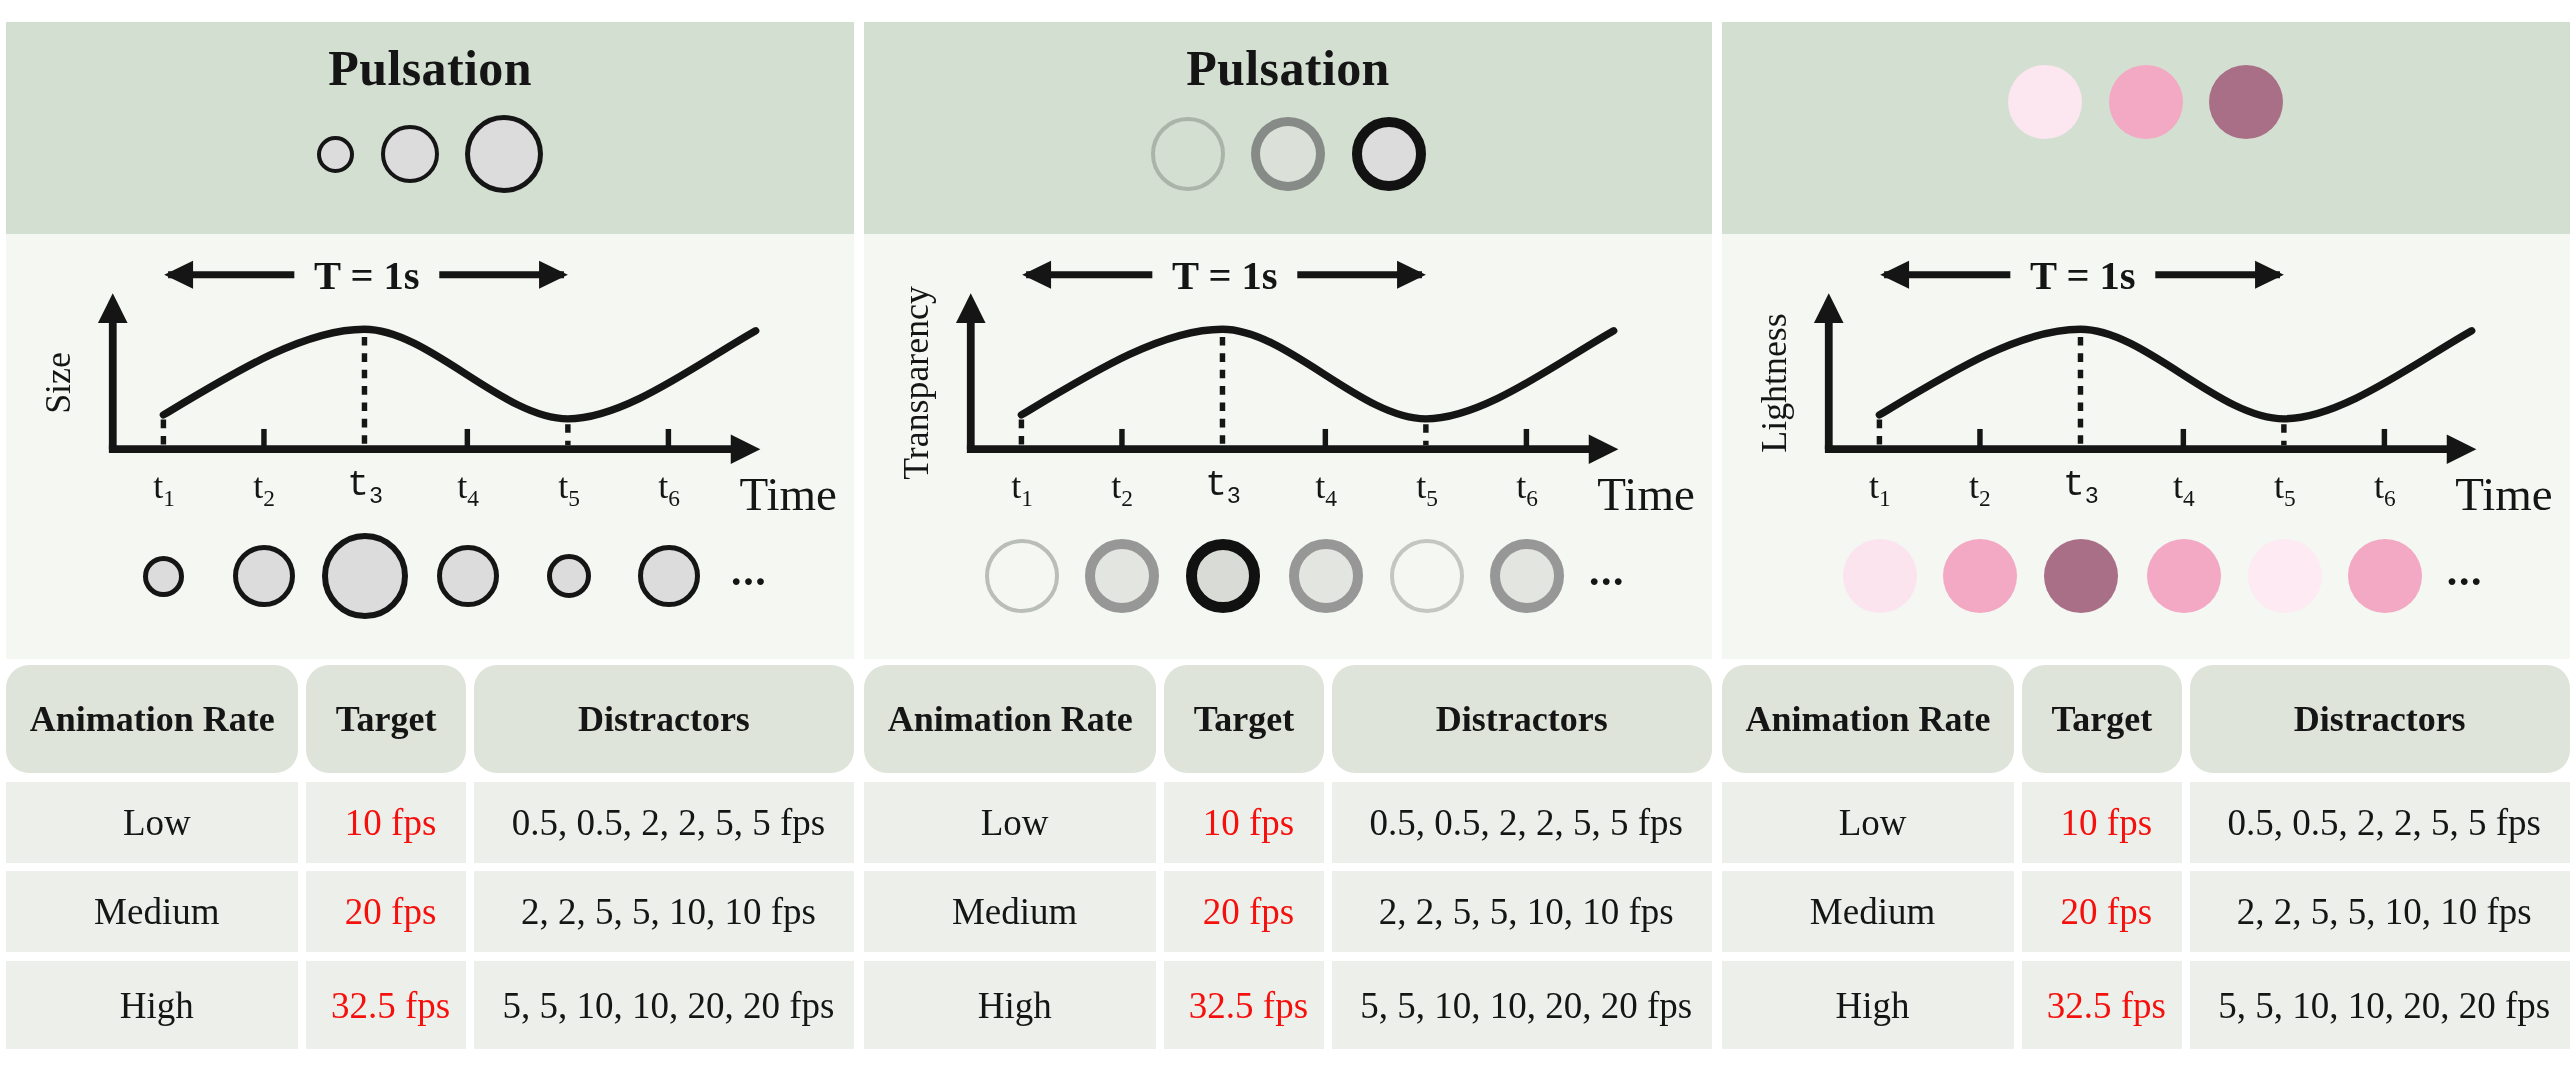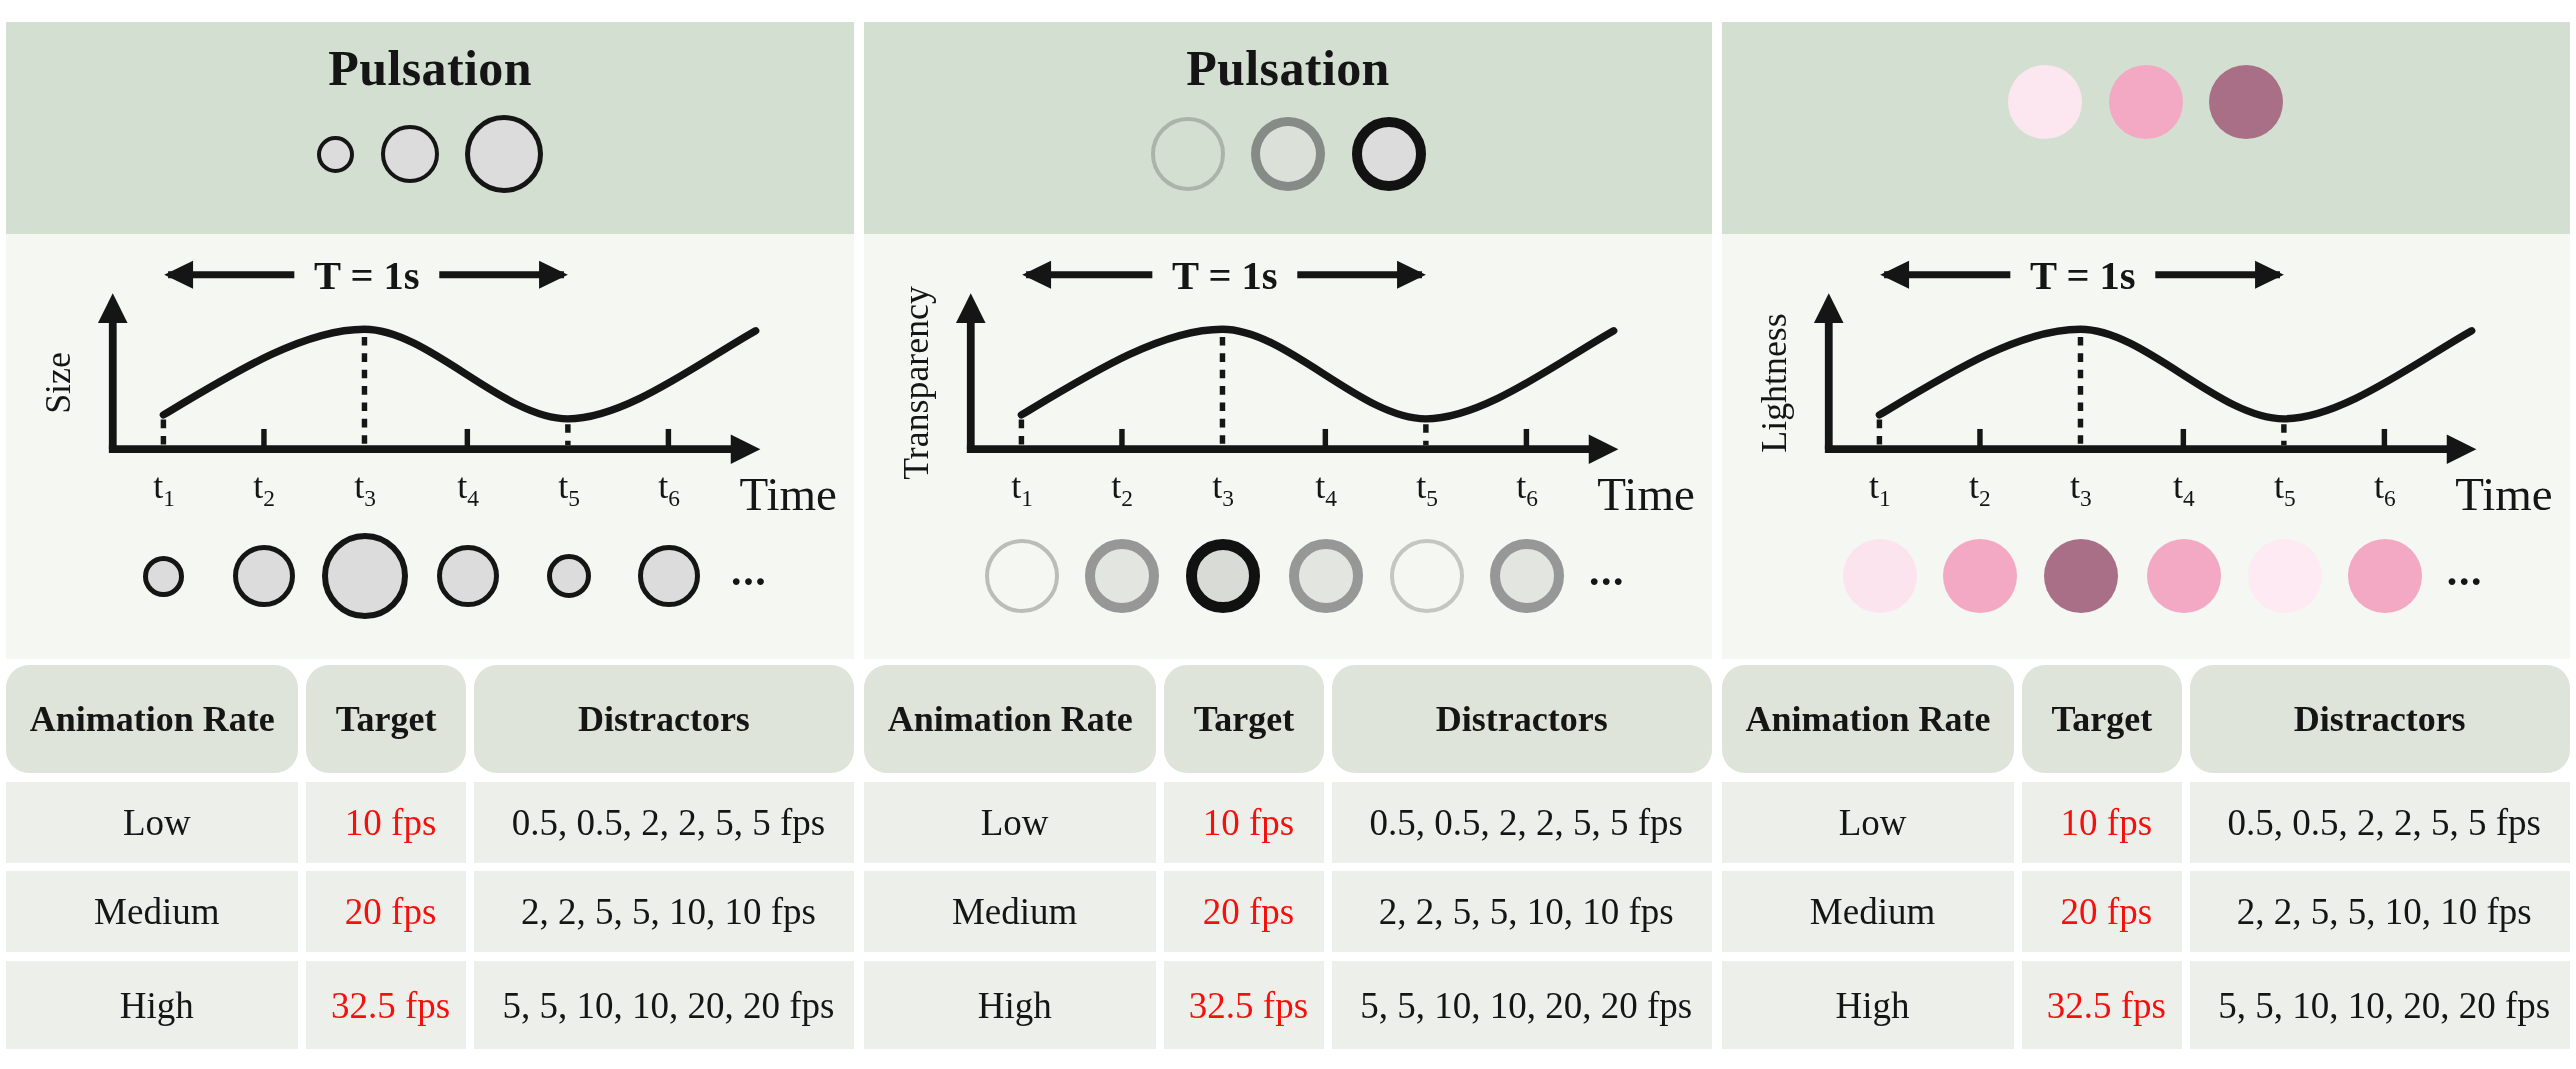--- a/index.html
+++ b/index.html
@@ -22,21 +22,21 @@
   .tl{stroke:var(--ink,#151515);stroke-width:9;fill:none;}
   .tick{stroke:var(--ink,#151515);stroke-width:7;fill:none;}
   .dotl{stroke:var(--ink,#151515);stroke-width:7;stroke-dasharray:11 10;fill:none;}
   .curve{stroke:var(--ink,#151515);stroke-width:9.5;fill:none;stroke-linecap:round;}
   .ah{fill:var(--ink,#151515);stroke:none;}
   .tbg{fill:var(--section_bg,#f4f7f2);}
   .ttext{font:bold 52px "Liberation Serif","DejaVu Serif",serif;fill:var(--ink,#151515);}
   .ylab{font:46px "Liberation Serif","DejaVu Serif",serif;fill:var(--ink,#151515);}
   .tick-lbl{position:absolute;top:231px;transform:translateX(-50%);font-size:36px;white-space:nowrap;}
   .tick-lbl sub{font-size:23.4px;line-height:0;}
-  .tkx1{left:158px;}.tkx2{left:258px;}.tkx3{left:359px;}.tkx4{left:462px;}.tkx5{left:563px;}.tkx6{left:663px;}
+  .tkx1{left:158px;}.tkx2{left:258px;}.tkx3{left:359px;font-family:Liberation Mono, monospace;}.tkx4{left:462px;}.tkx5{left:563px;}.tkx6{left:663px;}
   .time-lbl{position:absolute;top:233px;left:782px;transform:translateX(-50%);font-size:47px;}
   .timeline{position:absolute;inset:0;pointer-events:none;}
   .dots-ellipsis{position:absolute;left:743px;top:342px;transform:translate(-50%,-60%);
                  font-size:42px;font-weight:bold;letter-spacing:1.6px;}
   .dot{border-radius:50%;box-sizing:border-box;display:inline-block;flex:none;}
 
   
   .tbl{height:384px;margin-top:6.2px;display:grid;
        grid-template-columns:375fr 205fr 488fr;grid-template-rows:108px 81px 81px 1fr;
        gap:8.6px 7.8px;}

